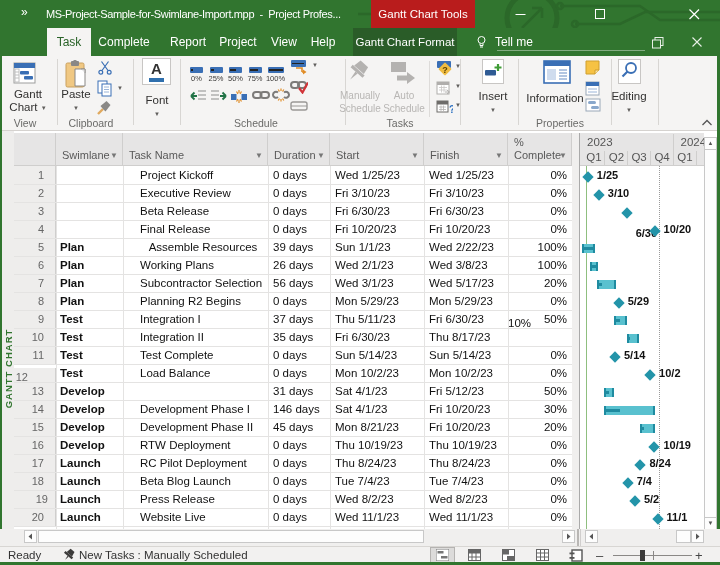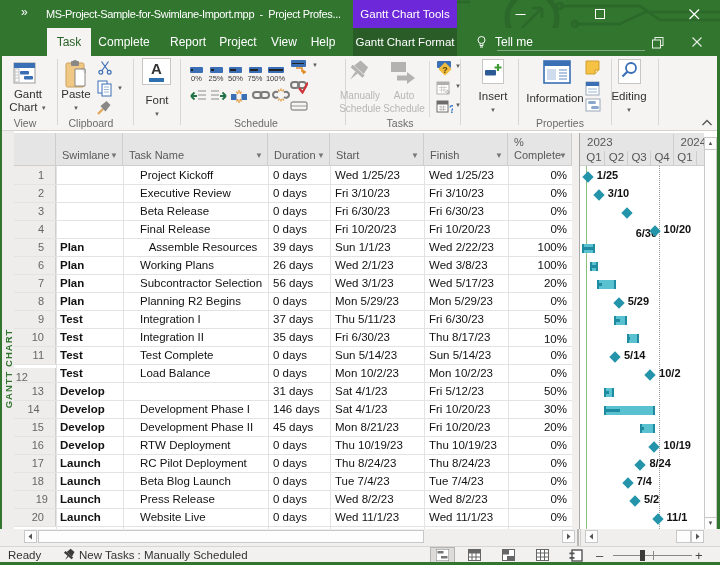--- a/index.html
+++ b/index.html
@@ -2,21 +2,21 @@
 <html><head>
 <meta charset="utf-8">
 <style>
 *{margin:0;padding:0;box-sizing:border-box;}
 body{width:720px;height:565px;overflow:hidden;font-family:"Liberation Sans",sans-serif;background:#fff;}
 #app{position:relative;width:720px;height:565px;background:#fff;overflow:hidden;}
 .a{position:absolute;}
 
 #title{left:0;top:0;width:720px;height:28px;background:#31752f;overflow:hidden;}
 #title .ttext{left:46px;top:8px;color:#fff;font-size:11px;letter-spacing:-0.35px;white-space:nowrap;}
-#tools{left:353px;top:0;width:104px;height:28px;background:#6d28d9;color:#fff;font-size:11.5px;text-align:center;line-height:28px;}
+#tools{left:371px;top:0;width:104px;height:28px;background:#b91c1c;color:#fff;font-size:11.5px;text-align:center;line-height:28px;}
 
 #tabs{left:0;top:28px;width:720px;height:28px;background:#31752f;}
 .tab{color:#fff;font-size:12px;top:0;height:28px;line-height:28px;text-align:center;}
 #tasktab{left:47px;top:0;width:44px;height:28px;background:#f5f4f3;color:#2a6329;text-align:center;line-height:28px;font-size:12px;}
 #gcf{left:353px;top:0;width:104px;height:28px;background:#2a5c28;color:#fff;font-size:11.5px;text-align:center;line-height:28px;}
 
 #ribbon{left:0;top:56px;width:720px;height:75px;background:#f5f4f3;border-bottom:1px solid #d5d2cf;}
 .gsep{top:3px;width:1px;height:66px;background:#d8d6d3;}
 .glabel{top:61px;font-size:10.5px;color:#6a6a68;text-align:center;}
 .btext{font-size:11.5px;color:#323130;text-align:center;line-height:13px;}
@@ -386,42 +386,42 @@
 <div class="a cell" style="left:259px;top:177px;width:55px;">37 days</div>
 <div class="a cell" style="left:321px;top:177px;width:88px;">Thu 5/11/23</div>
 <div class="a cell" style="left:415px;top:177px;width:78px;">Fri 6/30/23</div>
 <div class="a cell" style="left:494px;top:177px;width:59px;text-align:right;">50%</div>
 <div class="a cell num" style="left:0;top:195px;width:42px;padding-right:11px;">10</div>
 <div class="a cell" style="left:46px;top:195px;width:60px;font-weight:bold;">Test</div>
 <div class="a cell" style="left:126px;top:195px;width:126px;">Integration II</div>
 <div class="a cell" style="left:259px;top:195px;width:55px;">35 days</div>
 <div class="a cell" style="left:321px;top:195px;width:88px;">Fri 6/30/23</div>
 <div class="a cell" style="left:415px;top:195px;width:78px;">Thu 8/17/23</div>
-<div class="a cell" style="left:494px;top:197px;width:59px;text-align:right;">10%</div>
+<div class="a cell" style="left:494px;top:181px;width:59px;">10%</div>
 <div class="a cell num" style="left:0;top:213px;width:42px;padding-right:11px;">11</div>
 <div class="a cell" style="left:46px;top:213px;width:60px;font-weight:bold;">Test</div>
 <div class="a cell" style="left:126px;top:213px;width:126px;">Test Complete</div>
 <div class="a cell" style="left:259px;top:213px;width:55px;">0 days</div>
 <div class="a cell" style="left:321px;top:213px;width:88px;">Sun 5/14/23</div>
 <div class="a cell" style="left:415px;top:213px;width:78px;">Sun 5/14/23</div>
 <div class="a cell" style="left:494px;top:213px;width:59px;text-align:right;">0%</div>
 <div class="a cell num" style="left:0;top:235px;width:42px;padding-right:27px;">12</div>
 <div class="a cell" style="left:46px;top:231px;width:60px;font-weight:bold;">Test</div>
 <div class="a cell" style="left:126px;top:231px;width:126px;">Load Balance</div>
 <div class="a cell" style="left:259px;top:231px;width:55px;">0 days</div>
 <div class="a cell" style="left:321px;top:231px;width:88px;">Mon 10/2/23</div>
 <div class="a cell" style="left:415px;top:231px;width:78px;">Mon 10/2/23</div>
 <div class="a cell" style="left:494px;top:231px;width:59px;text-align:right;">0%</div>
 <div class="a cell num" style="left:0;top:249px;width:42px;padding-right:11px;">13</div>
 <div class="a cell" style="left:46px;top:249px;width:60px;font-weight:bold;">Develop</div>
 <div class="a cell" style="left:259px;top:249px;width:55px;">31 days</div>
 <div class="a cell" style="left:321px;top:249px;width:88px;">Sat 4/1/23</div>
 <div class="a cell" style="left:415px;top:249px;width:78px;">Fri 5/12/23</div>
 <div class="a cell" style="left:494px;top:249px;width:59px;text-align:right;">50%</div>
-<div class="a cell num" style="left:0;top:267px;width:42px;padding-right:2px;text-align:center;">14</div>
+<div class="a cell num" style="left:0;top:267px;width:42px;padding-right:11px;">14</div>
 <div class="a cell" style="left:46px;top:267px;width:60px;font-weight:bold;">Develop</div>
 <div class="a cell" style="left:126px;top:267px;width:126px;">Development Phase I</div>
 <div class="a cell" style="left:259px;top:267px;width:55px;">146 days</div>
 <div class="a cell" style="left:321px;top:267px;width:88px;">Sat 4/1/23</div>
 <div class="a cell" style="left:415px;top:267px;width:78px;">Fri 10/20/23</div>
 <div class="a cell" style="left:494px;top:267px;width:59px;text-align:right;">30%</div>
 <div class="a cell num" style="left:0;top:285px;width:42px;padding-right:11px;">15</div>
 <div class="a cell" style="left:46px;top:285px;width:60px;font-weight:bold;">Develop</div>
 <div class="a cell" style="left:126px;top:285px;width:126px;">Development Phase II</div>
 <div class="a cell" style="left:259px;top:285px;width:55px;">45 days</div>

